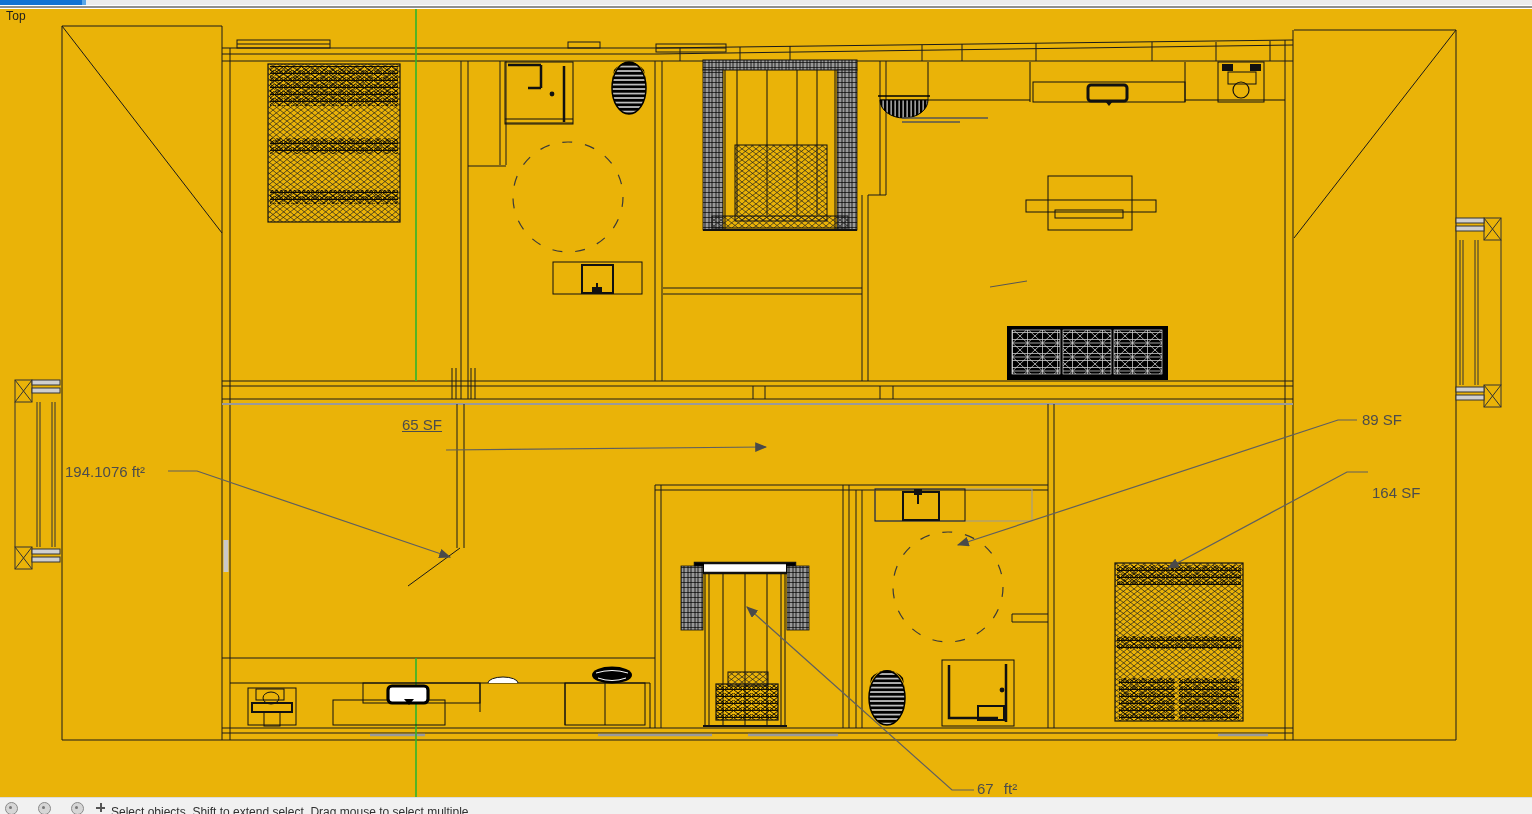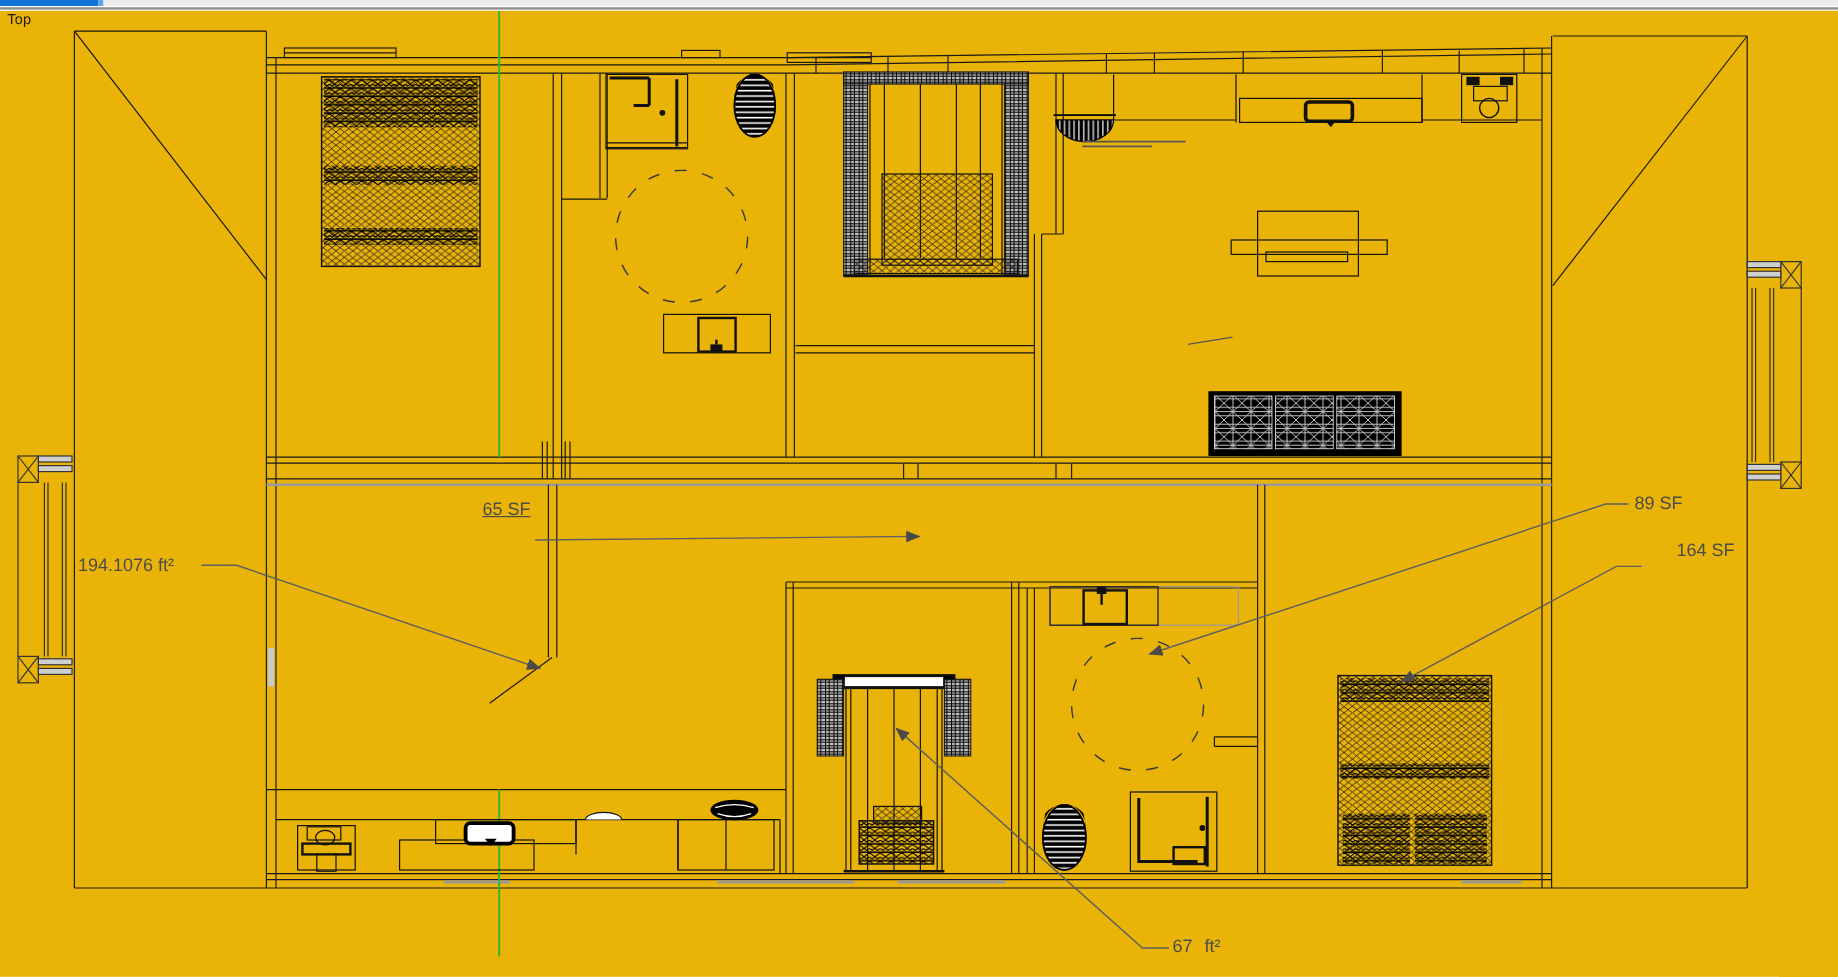--- a/index.html
+++ b/index.html
@@ -285,17 +285,24 @@
     <div class="tab" style="background:#1273d4;"></div>
     <div class="tab-notch"></div>
     <div class="rule"></div>
   </div>
 
   <div class="view-label">Top</div>
 
   <div class="anno" style="left:65px;top:463px;">194.1076 ft²</div>
   <div class="anno" style="left:402px;top:416px;text-decoration:underline;">65 SF</div>
   <div class="anno" style="left:1362px;top:411px;">89 SF</div>
-  <div class="anno" style="left:1372px;top:450px;margin-left:25px;">164 SF</div>
+  <div class="anno" style="left:1372px;top:484px;">164 SF</div>
   <div class="anno" style="left:977px;top:780px;word-spacing:6px;">67 ft²</div>
 
+  <div class="statusbar">
+    <span class="ic" style="margin-left:5px;"></span>
+    <span class="ic" style="margin-left:20px;"></span>
+    <span class="ic" style="margin-left:20px;"></span>
+    <span class="plus" style="margin-left:12px;"></span>
+    <span class="msg" style="margin-left:6px;">Select objects. Shift to extend select. Drag mouse to select multiple.</span>
+  </div>
 
 </div>
 
 </body></html>

